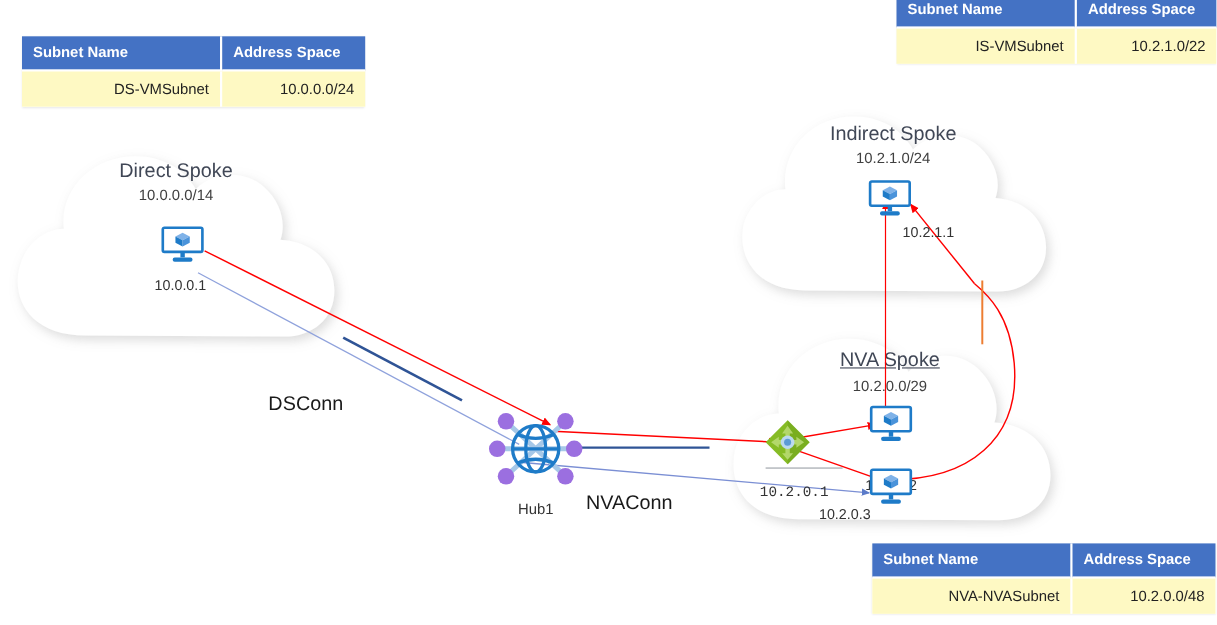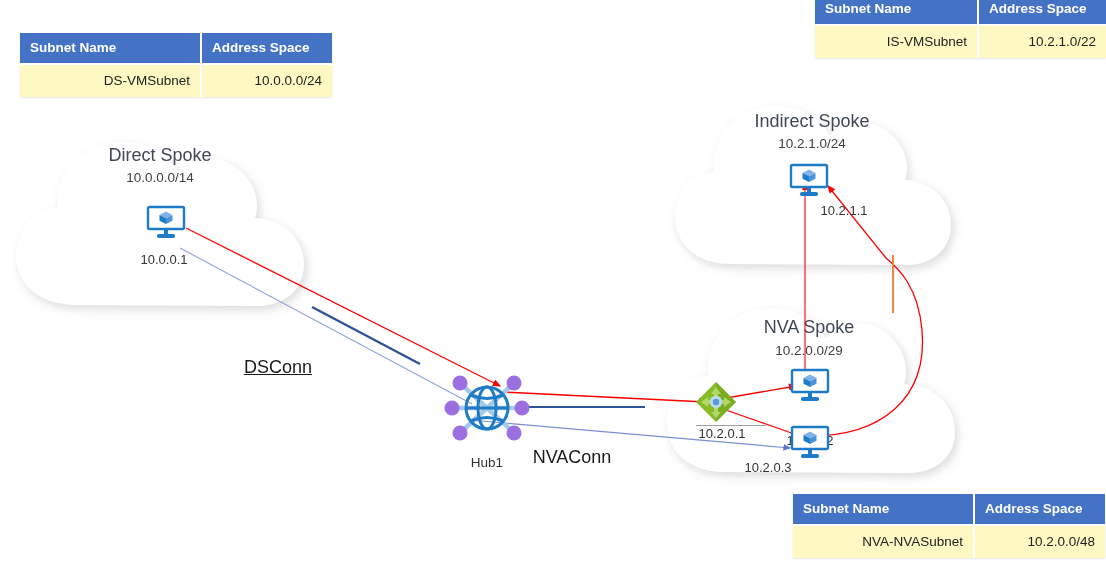--- a/index.html
+++ b/index.html
@@ -180,21 +180,21 @@
                  C 46,48 76,18 114,18
                  C 139,18 158,30 168,48
                  C 184,30 213,28 231,45
                  C 247,60 251,80 246,94
                  C 278,96 297,116 297,142
                  C 297,168 276,183 250,183
                  Z" fill="#FFFFFF"></path>
       </g>
     </svg>
   </div>
-  <div class="cloud-label" style="left:809px; top:317px;">NVA Spoke</div>
+  <div class="cloud-label" style="left:809px; top:317px;text-decoration:underline;">NVA Spoke</div>
   <div class="cloud-cidr" style="left:809px; top:343px;">10.2.0.0/29</div>
 
   <svg id="links" viewBox="0 0 1106 568">
     <defs>
       <marker id="arrow-red" markerWidth="7" markerHeight="7" refX="5.5" refY="3.2" orient="auto" markerUnits="strokeWidth">
         <path d="M0,0.4 L6.4,3.2 L0,6 z" fill="#FF0000"></path>
       </marker>
       <marker id="arrow-blue" markerWidth="7" markerHeight="7" refX="5.5" refY="3.2" orient="auto" markerUnits="strokeWidth">
         <path d="M0,0.4 L6.4,3.2 L0,6 z" fill="#5B7BC9"></path>
       </marker>
@@ -290,21 +290,21 @@
       <path d="M20,26 L24,26 L24,32 L27,32 L22,38 L17,32 L20,32 Z" fill="#B8DA72" opacity="0.9"></path>
 
       <path d="M7,22 L14,17 L14,20 L19,20 L19,24 L14,24 L14,27 Z" fill="#B8DA72" opacity="0.9"></path>
 
       <path d="M37,22 L30,27 L30,24 L25,24 L25,20 L30,20 L30,17 Z" fill="#B8DA72" opacity="0.9"></path>
       <circle cx="22" cy="22" r="6.2" fill="#BBD9EE"></circle>
       <circle cx="22" cy="22" r="3.2" fill="#5B9BD5"></circle>
     </svg>
   </div>
   <div class="nva-underline" style="left:696px; top:425px; width:70px;"></div>
-  <div class="node-label" style="left:722px; top:426px;">10.2.0.1</div>
+  <div class="node-label" style="left:722px; top:440px;font-family:Liberation Mono, monospace;">10.2.0.1</div>
 
   <div class="node" style="left:487px; top:408px;">
     <svg width="86" height="86" viewBox="0 0 86 86">
 
       <g stroke="#A6C8E8" stroke-width="4.5" stroke-linecap="round">
         <line x1="43" y1="43" x2="18" y2="20"></line>
         <line x1="43" y1="43" x2="68" y2="20"></line>
         <line x1="43" y1="43" x2="10" y2="43"></line>
         <line x1="43" y1="43" x2="76" y2="43"></line>
         <line x1="43" y1="43" x2="18" y2="66"></line>
@@ -324,21 +324,21 @@
         <circle cx="43" cy="43" r="21"></circle>
         <ellipse cx="43" cy="43" rx="9" ry="21"></ellipse>
         <line x1="22" y1="43" x2="64" y2="43"></line>
         <path d="M26.5,30 Q43,37 59.5,30"></path>
         <path d="M26.5,56 Q43,49 59.5,56"></path>
       </g>
     </svg>
   </div>
   <div class="hub-label" style="left:487px; top:455px;">Hub1</div>
 
-  <div class="conn-label" style="left:278px; top:357px;text-decoration:underline;">DSConn</div>
+  <div class="conn-label" style="left:278px; top:357px;">DSConn</div>
   <div class="conn-label" style="left:572px; top:447px;">NVAConn</div>
 
   <table class="subnet-table" id="tbl-ds">
     <thead>
       <tr>
         <th class="col-name">Subnet Name</th>
         <th class="col-addr">Address Space</th>
       </tr>
     </thead>
     <tbody>

